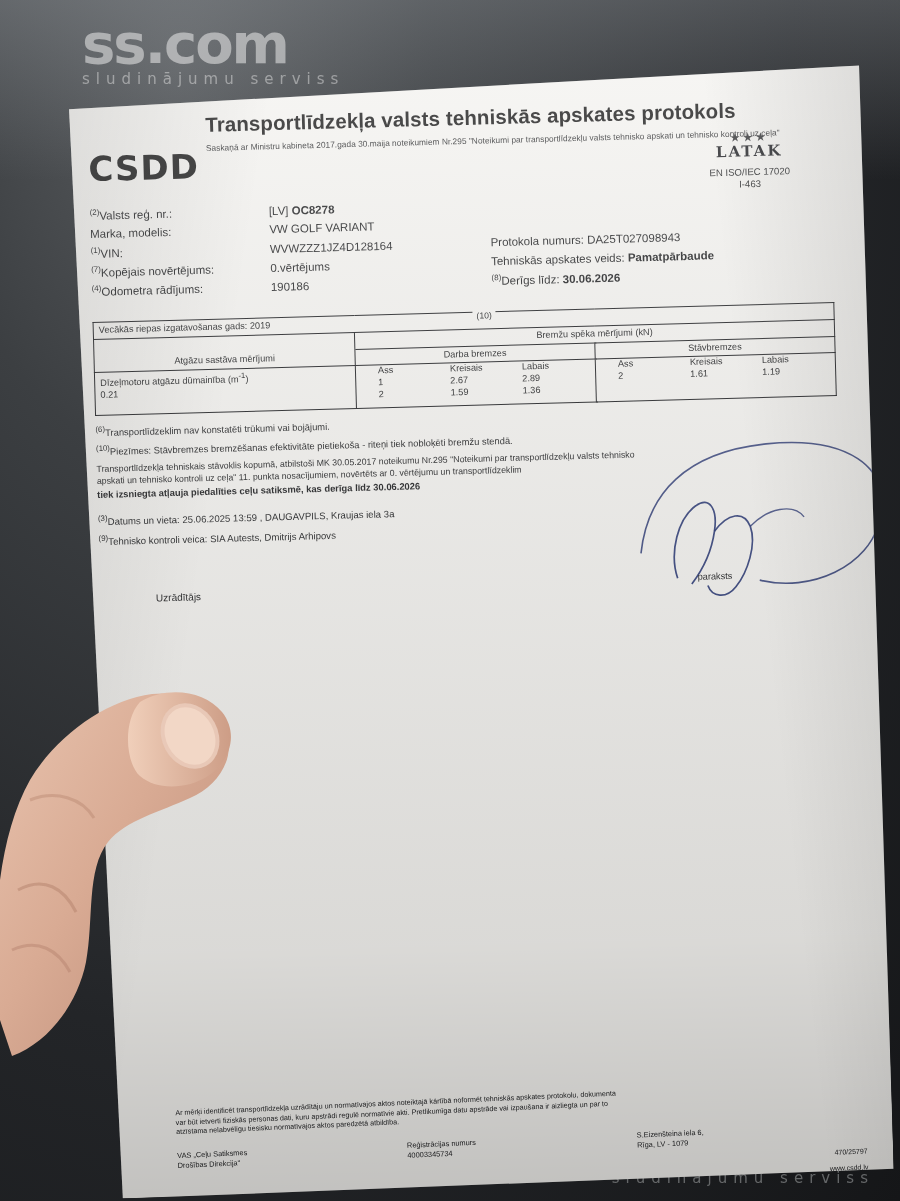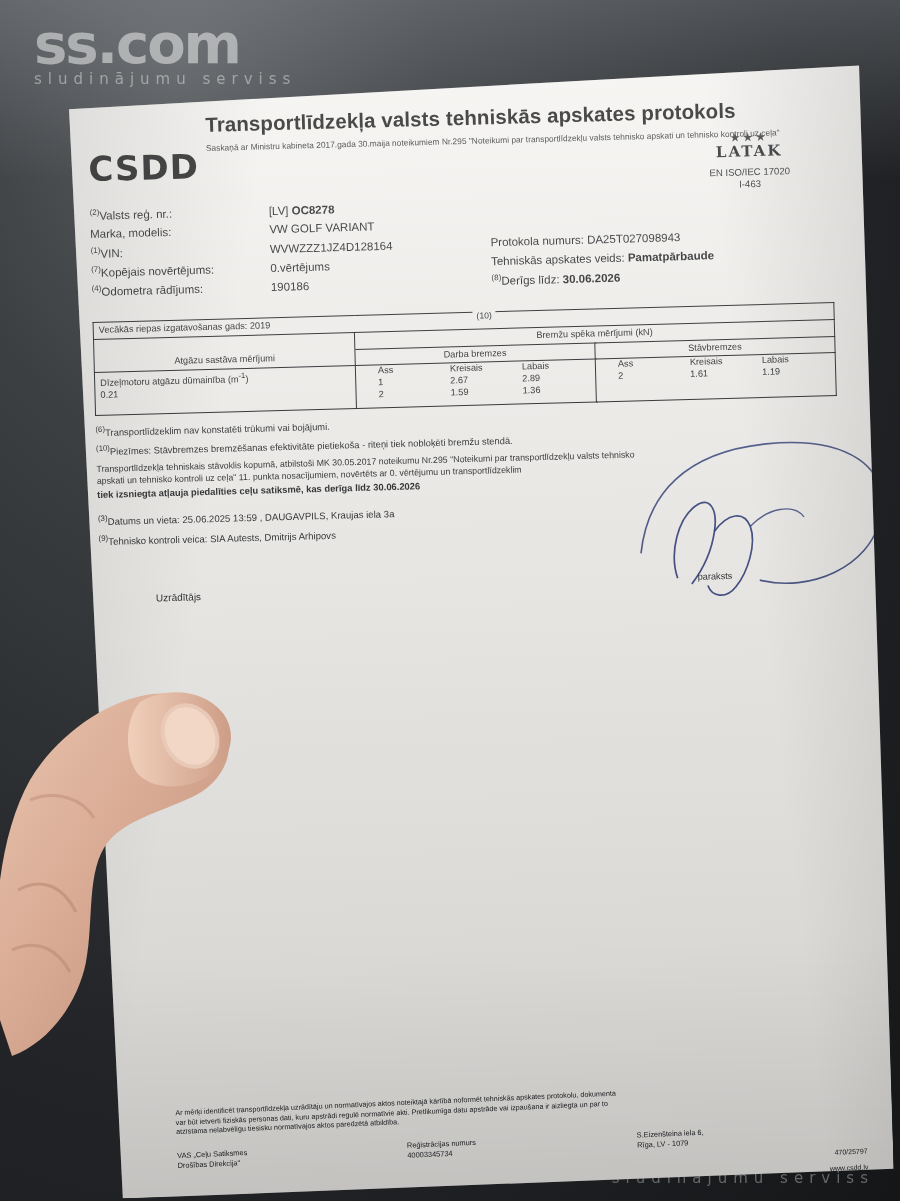--- a/index.html
+++ b/index.html
@@ -31,20 +31,21 @@
   }
 
   
   .wm {
     position: absolute;
     color: rgba(235,235,235,.55);
     font-family: "DejaVu Sans", sans-serif;
     letter-spacing: -2px;
     pointer-events: none;
     user-select: none;
+    margin-left: 48px;
   }
   .wm-top { left: 34px; top: 18px; }
   .wm-top .big { font-size: 56px; font-weight: 700; line-height: 52px; }
   .wm-top .small {
     display:block; font-size: 15px; letter-spacing: 6px; font-weight: 400;
     color: rgba(225,225,225,.5);
   }
   .wm-bot { right: 26px; bottom: 14px; text-align: right; }
   .wm-bot .big { font-size: 56px; font-weight: 700; line-height: 52px; color: rgba(120,122,124,.8); }
   .wm-bot .small {

